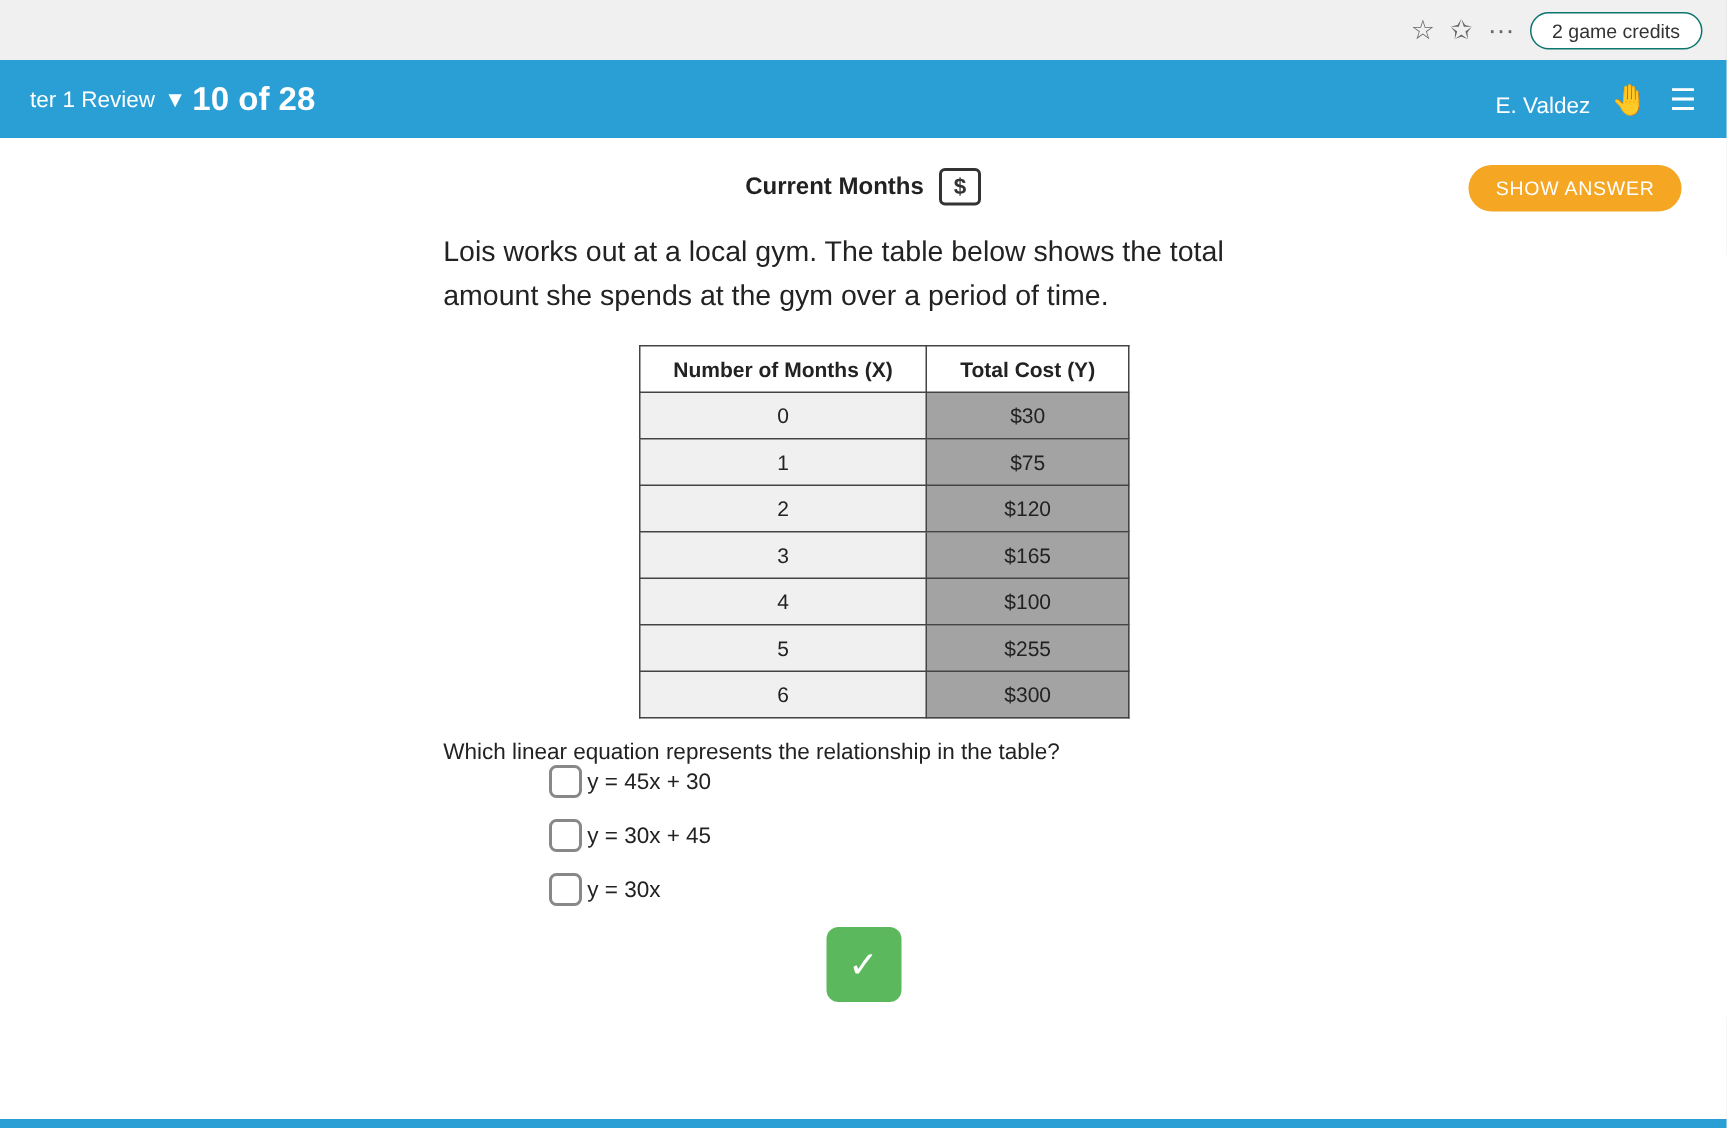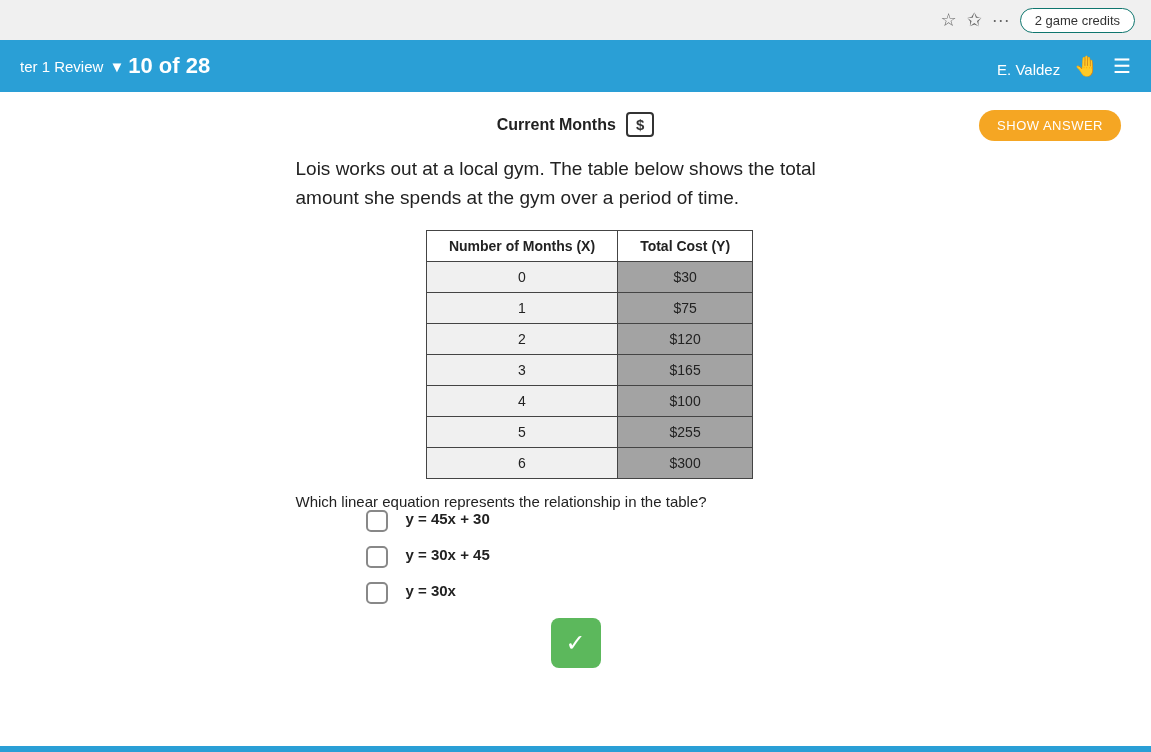--- a/index.html
+++ b/index.html
@@ -192,24 +192,24 @@
     }
 
     
     .choices-list {
       list-style: none;
       max-width: 420px;
       margin: 0 auto;
     }
     .choice-item {
       display: flex;
-      gap: 18px;
+      align-items: center;
+      gap: 4px;
       margin-bottom: 14px;
       cursor: pointer;
-      font-weight: bold;
     }
     .choice-checkbox {
       width: 22px;
       height: 22px;
       border: 2px solid #888;
       border-radius: 5px;
       background: white;
       flex-shrink: 0;
       display: flex;
       align-items: center;

